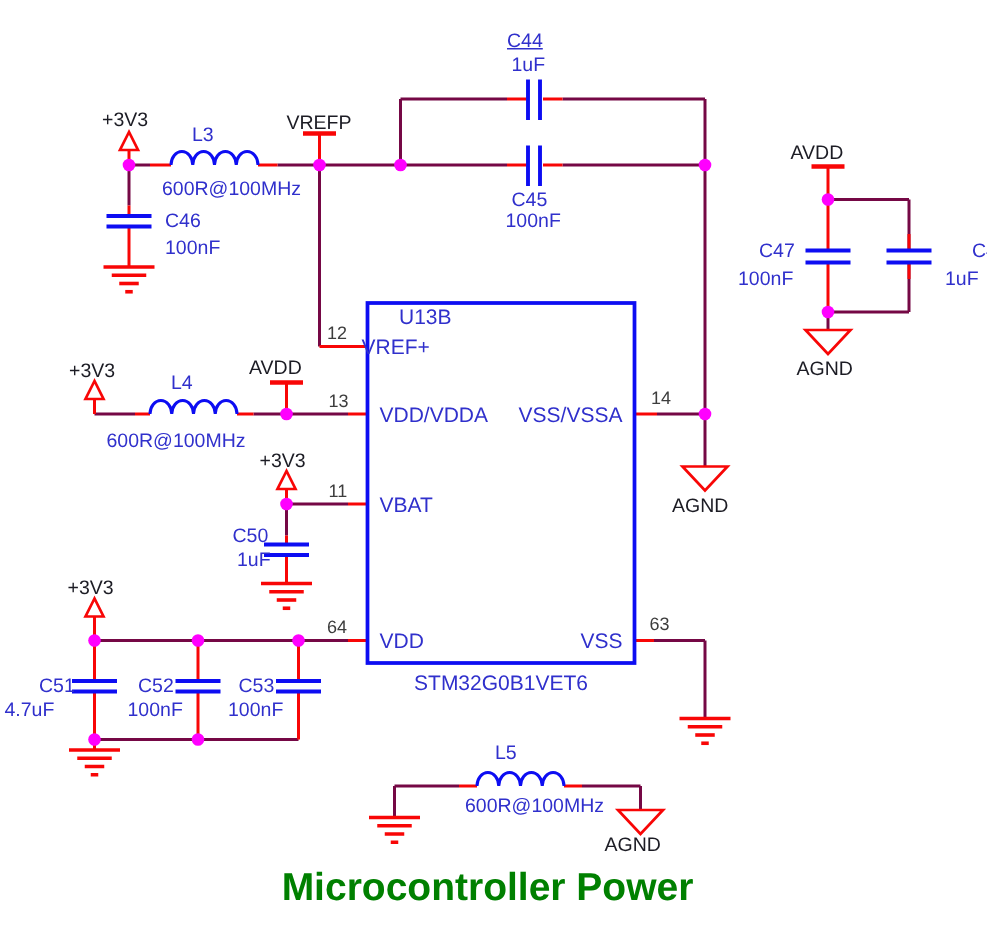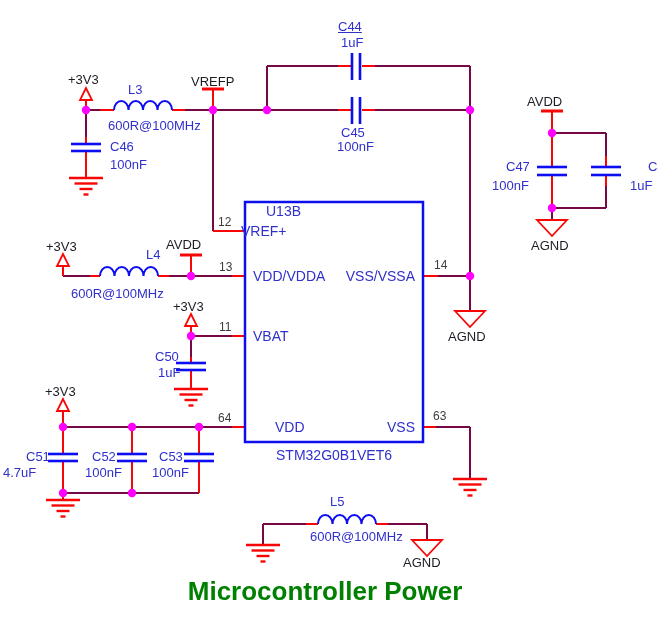--- a/index.html
+++ b/index.html
@@ -240,21 +240,21 @@
 <div class="lbl net" style="left:403px;top:556px;">AGND</div>
 
 <div class="lbl cmp" style="left:338px;top:20px;text-decoration:underline;">C44</div>
 <div class="lbl cmp" style="left:341px;top:36px;">1uF</div>
 <div class="lbl cmp" style="left:341px;top:126px;">C45</div>
 <div class="lbl cmp" style="left:337px;top:140px;">100nF</div>
 <div class="lbl cmp" style="left:128px;top:83px;">L3</div>
 <div class="lbl cmp" style="left:108px;top:119px;">600R@100MHz</div>
 <div class="lbl cmp" style="left:110px;top:140px;">C46</div>
 <div class="lbl cmp" style="left:110px;top:158px;">100nF</div>
-<div class="lbl cmp" style="left:114px;top:248px;margin-left:32px;">L4</div>
+<div class="lbl cmp" style="left:114px;top:248px;">L4</div>
 <div class="lbl cmp" style="left:71px;top:287px;">600R@100MHz</div>
 <div class="lbl cmp" style="left:155px;top:350px;">C50</div>
 <div class="lbl cmp" style="left:158px;top:366px;">1uF</div>
 <div class="lbl cmp" style="left:26px;top:450px;">C51</div>
 <div class="lbl cmp" style="left:3px;top:466px;">4.7uF</div>
 <div class="lbl cmp" style="left:92px;top:450px;">C52</div>
 <div class="lbl cmp" style="left:85px;top:466px;">100nF</div>
 <div class="lbl cmp" style="left:159px;top:450px;">C53</div>
 <div class="lbl cmp" style="left:152px;top:466px;">100nF</div>
 <div class="lbl cmp" style="left:330px;top:495px;">L5</div>
@@ -270,19 +270,19 @@
 <div class="lbl pin" style="left:218px;top:216px;">12</div>
 <div class="lbl pin" style="left:219px;top:261px;">13</div>
 <div class="lbl pin" style="left:219px;top:321px;">11</div>
 <div class="lbl pin" style="left:218px;top:412px;">64</div>
 <div class="lbl pin" style="left:434px;top:259px;">14</div>
 <div class="lbl pin" style="left:433px;top:410px;">63</div>
 
 <div class="lbl pname" style="left:241px;top:224px;">VREF+</div>
 <div class="lbl pname" style="left:253px;top:269px;">VDD/VDDA</div>
 <div class="lbl pname" style="left:253px;top:329px;">VBAT</div>
-<div class="lbl pname" style="left:253px;top:420px;margin-left:22px;">VDD</div>
+<div class="lbl pname" style="left:253px;top:420px;">VDD</div>
 <div class="lbl pname" style="right:243px;top:269px;">VSS/VSSA</div>
 <div class="lbl pname" style="right:243px;top:420px;">VSS</div>
 
 <div class="lbl title" style="left:0px;top:578px;width:650px;">Microcontroller Power</div>
 
 </div>
 
 </body></html>

